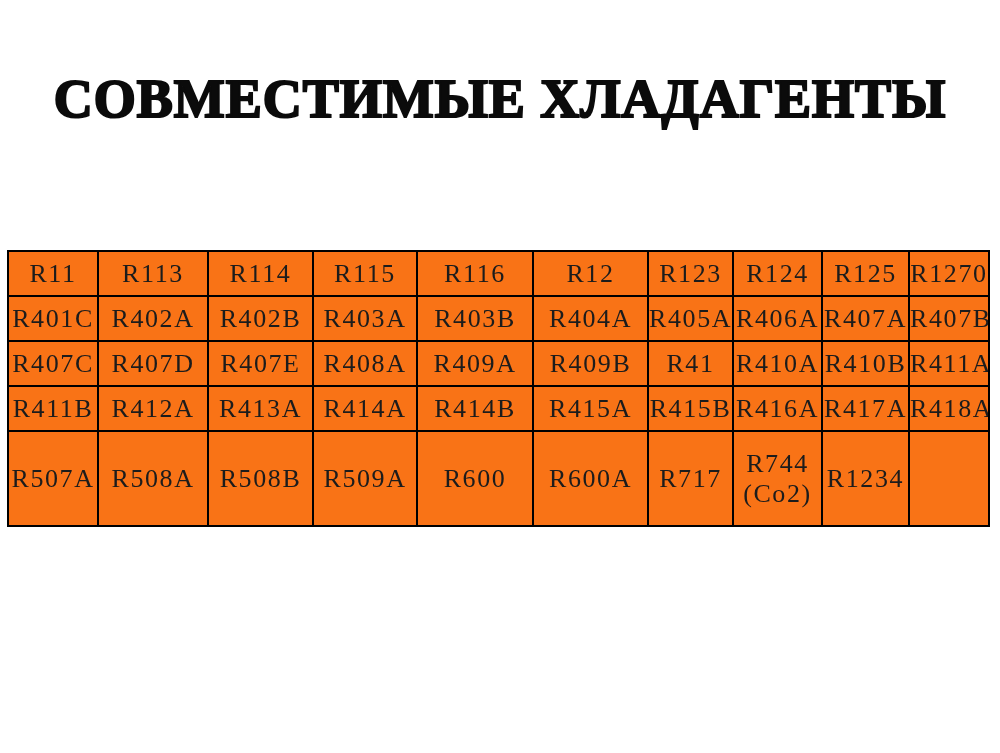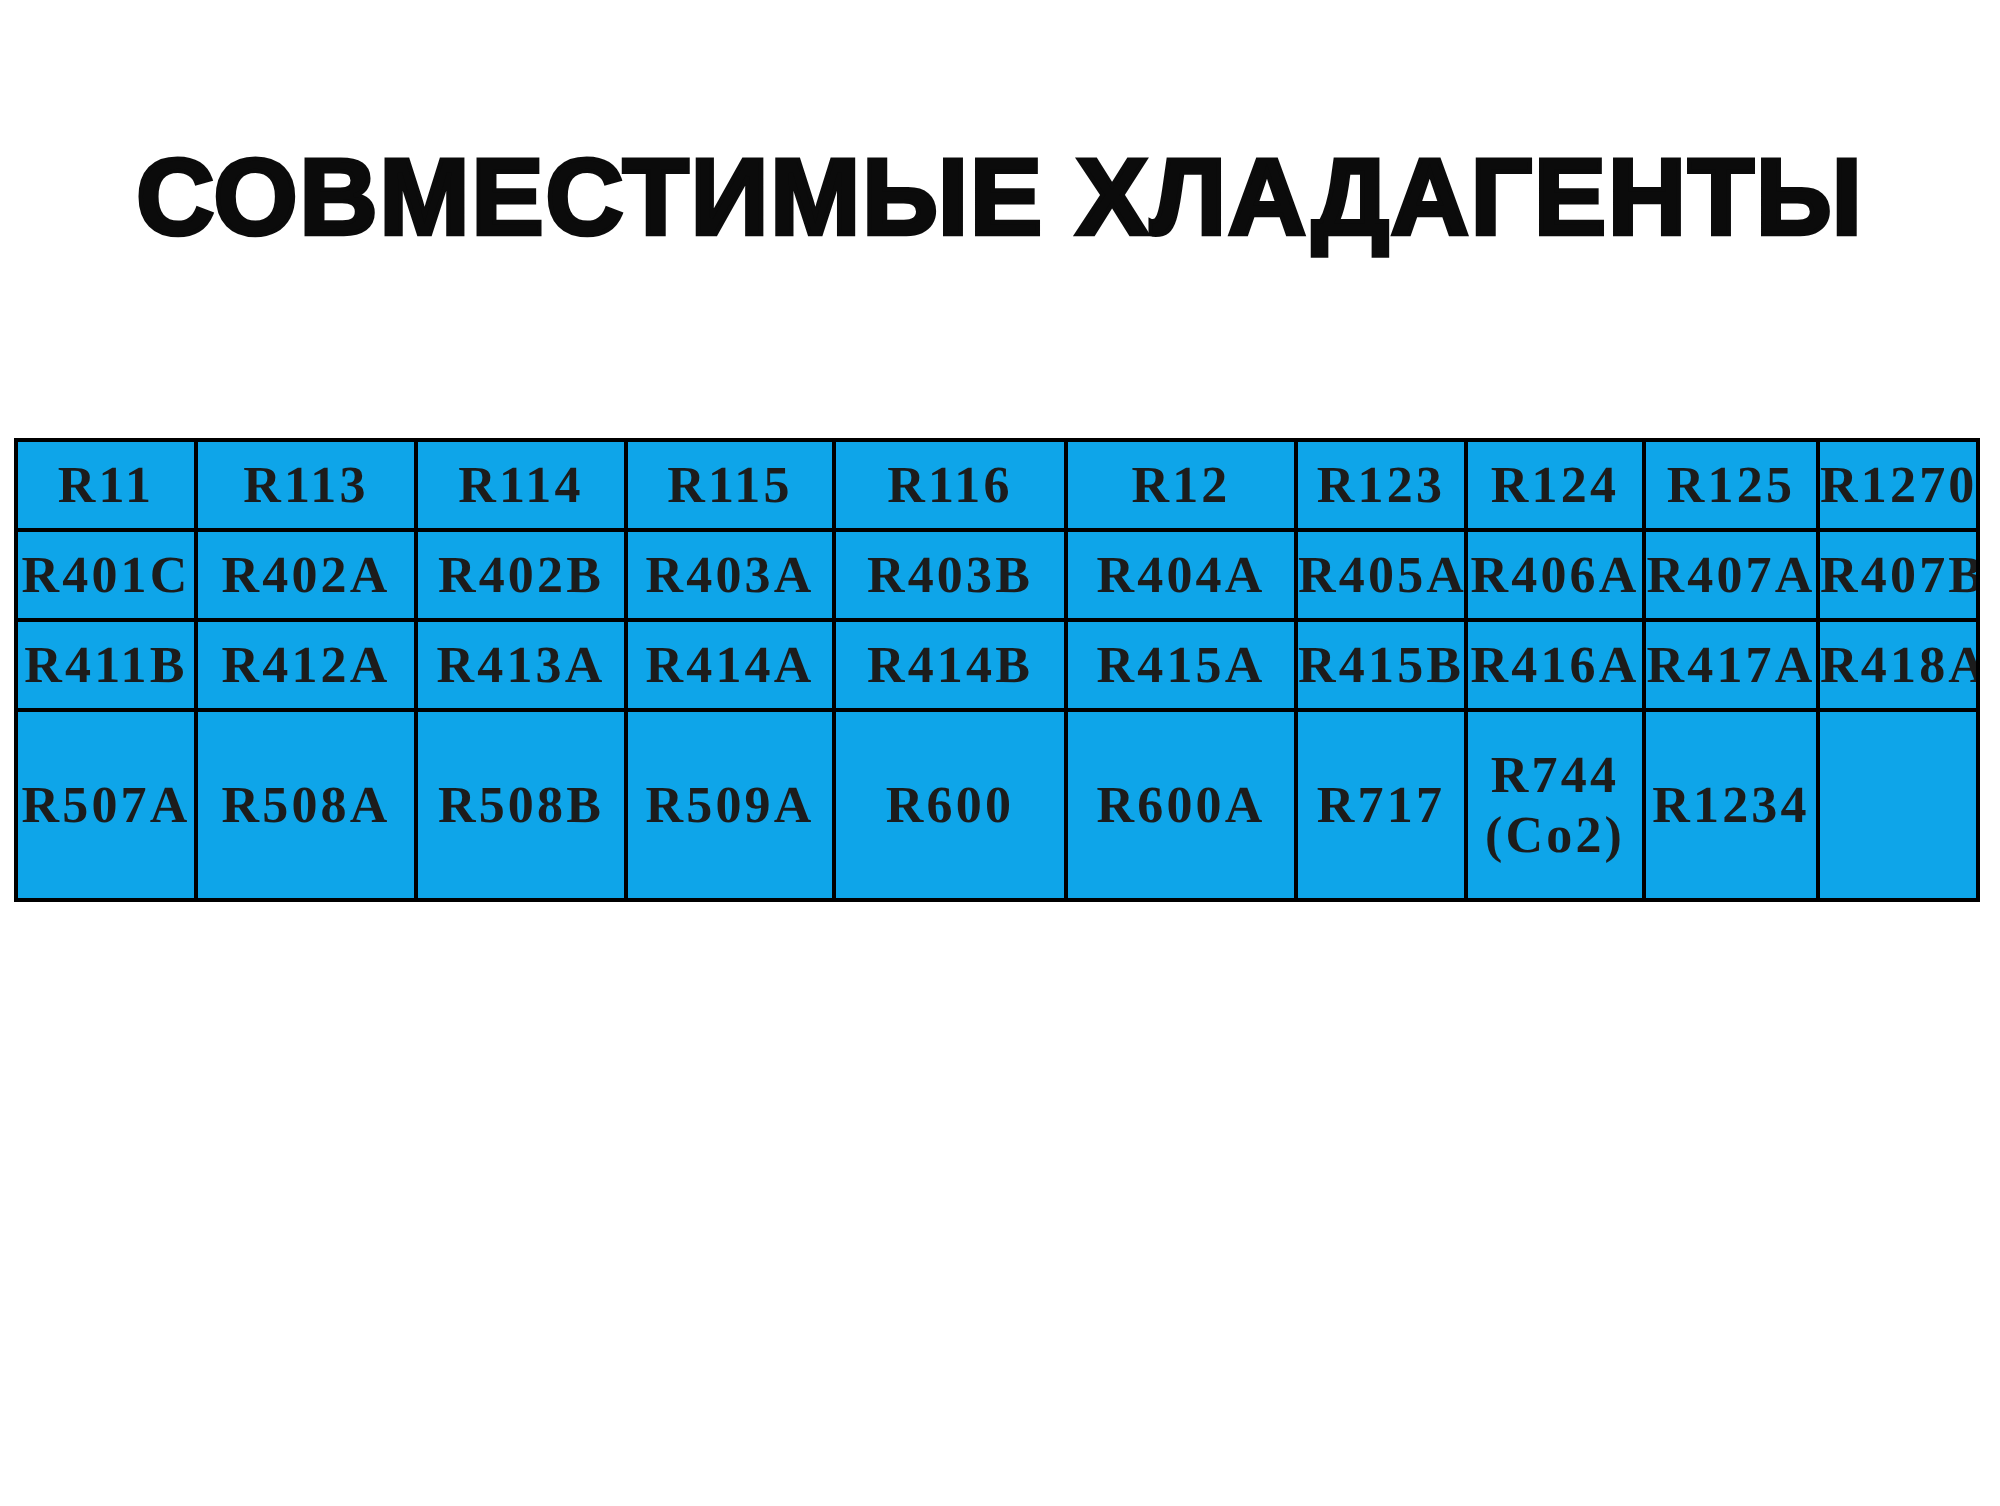--- a/index.html
+++ b/index.html
@@ -14,38 +14,37 @@
     overflow: hidden;
     font-family: "Liberation Serif", serif;
   }
   .title {
     position: absolute;
     top: 72px;
     left: 0;
     width: 1000px;
     margin: 0;
     text-align: center;
-    font-family: Liberation Sans, sans-serif;
+    font-family: Liberation Serif, serif;
     font-weight: bold;
     font-size: 54px;
     line-height: 1;
     letter-spacing: 1px;
     color: #0b0b0b;
     -webkit-text-stroke: 2.2px #0b0b0b;
     white-space: nowrap;
   }
   table.refrigerants {
     position: absolute;
     left: 7px;
-    top: 219px;
+    top: 250px;
     width: 981px;
     border-collapse: collapse;
     table-layout: fixed;
-    background: #0ea5e9;
-    font-weight: bold;
+    background: #f97316;
   }
   table.refrigerants td {
     border: 2px solid #000000;
     text-align: center;
     vertical-align: middle;
     padding: 0;
     font-family: "Liberation Serif", "DejaVu Serif", serif;
     font-size: 26px;
     letter-spacing: 1.6px;
     color: #1c1c1c;
@@ -93,20 +92,32 @@
       <td>R402B</td>
       <td>R403A</td>
       <td>R403B</td>
       <td>R404A</td>
       <td>R405A</td>
       <td>R406A</td>
       <td>R407A</td>
       <td>R407B</td>
     </tr>
     <tr class="row">
+      <td>R407C</td>
+      <td>R407D</td>
+      <td>R407E</td>
+      <td>R408A</td>
+      <td>R409A</td>
+      <td>R409B</td>
+      <td>R41</td>
+      <td>R410A</td>
+      <td>R410B</td>
+      <td>R411A</td>
+    </tr>
+    <tr class="row">
       <td>R411B</td>
       <td>R412A</td>
       <td>R413A</td>
       <td>R414A</td>
       <td>R414B</td>
       <td>R415A</td>
       <td>R415B</td>
       <td>R416A</td>
       <td>R417A</td>
       <td>R418A</td>

